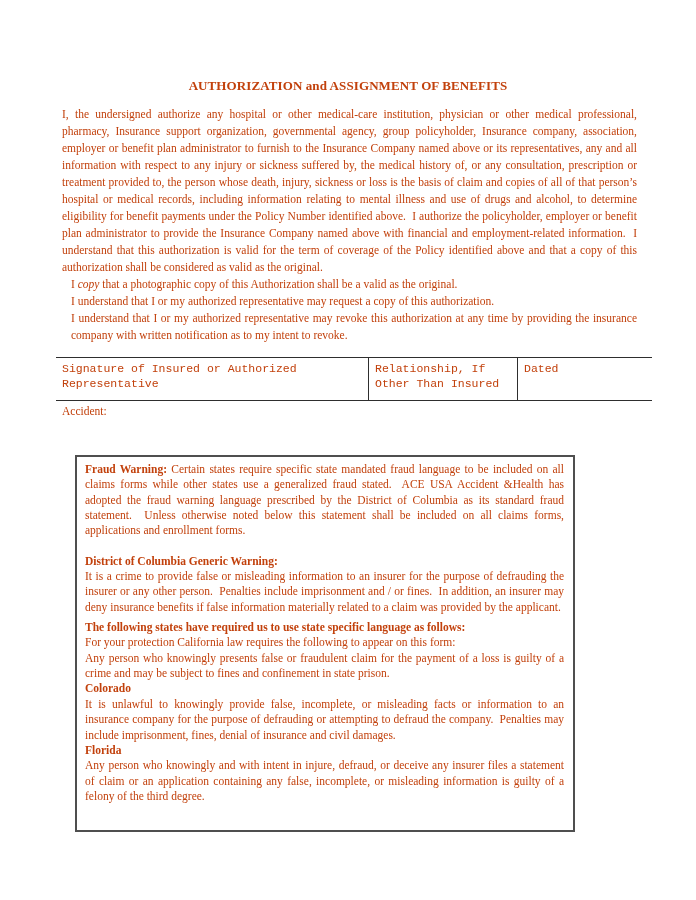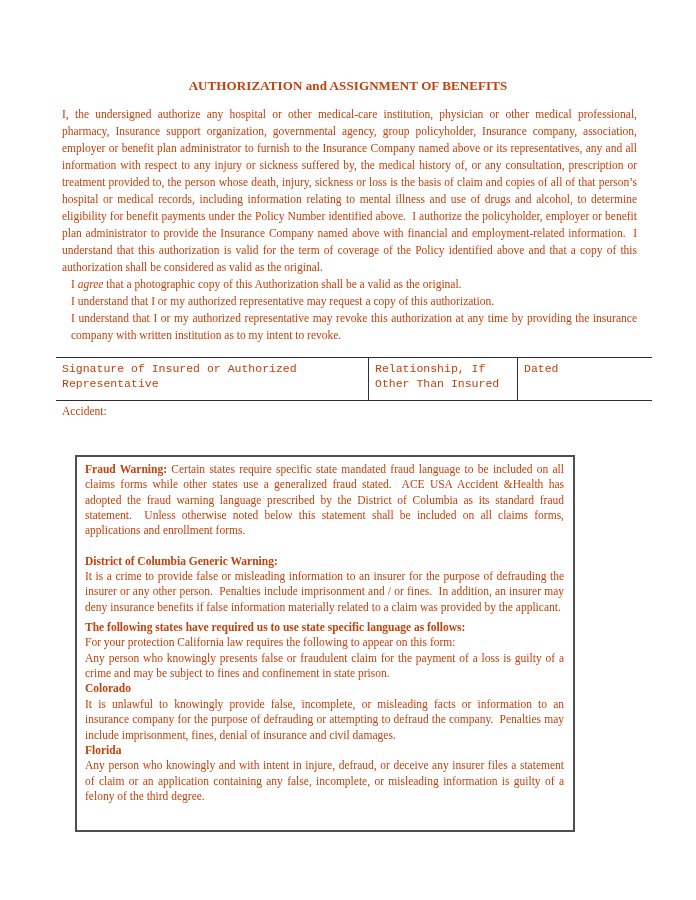--- a/index.html
+++ b/index.html
@@ -98,23 +98,23 @@
 </style>
 </head>
 <body>
 
 <div class="page">
 
   <h1 class="doc-title">AUTHORIZATION and ASSIGNMENT OF BENEFITS</h1>
 
   <div class="main-text">
     <p class="para">I, the undersigned authorize any hospital or other medical-care institution, physician or other medical professional, pharmacy, Insurance support organization, governmental agency, group policyholder, Insurance company, association, employer or benefit plan administrator to furnish to the Insurance Company named above or its representatives, any and all information with respect to any injury or sickness suffered by, the medical history of, or any consultation, prescription or treatment provided to, the person whose death, injury, sickness or loss is the basis of claim and copies of all of that person’s hospital or medical records, including information relating to mental illness and use of drugs and alcohol, to determine eligibility for benefit payments under the Policy Number identified above.  I authorize the policyholder, employer or benefit plan administrator to provide the Insurance Company named above with financial and employment-related information.  I understand that this authorization is valid for the term of coverage of the Policy identified above and that a copy of this authorization shall be considered as valid as the original.</p>
-    <p class="stmt"><span>I </span><span class="ital">agree</span><span> that a photographic copy of this Authorization shall be a valid as the original.</span></p>
+    <p class="stmt"><span>I </span><span class="ital">copy</span><span> that a photographic copy of this Authorization shall be a valid as the original.</span></p>
     <p class="stmt">I understand that I or my authorized representative may request a copy of this authorization.</p>
-    <p class="stmt">I understand that I or my authorized representative may revoke this authorization at any time by providing the insurance company with written institution as to my intent to revoke.</p>
+    <p class="stmt">I understand that I or my authorized representative may revoke this authorization at any time by providing the insurance company with written notification as to my intent to revoke.</p>
   </div>
 
   <div class="sig-table">
     <div class="sig-row">
       <div class="sig-cell cell-1">
         <span>Signature of Insured or Authorized Representative</span>
       </div>
       <div class="sig-cell cell-2">
         <span>Relationship, If Other Than Insured</span>
       </div>

